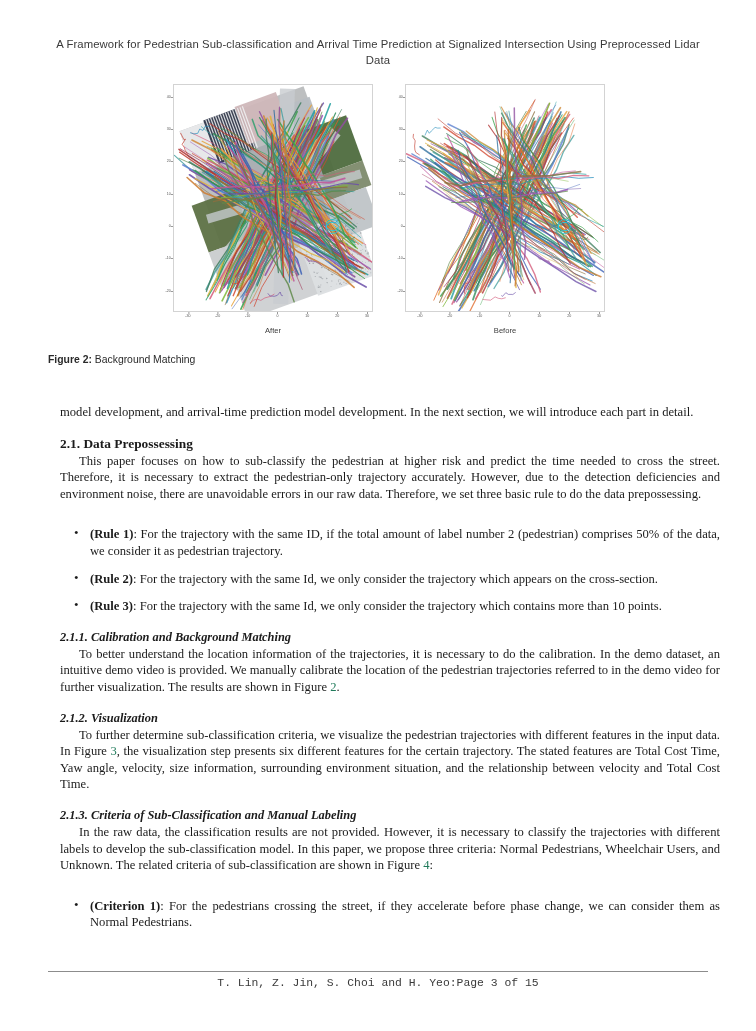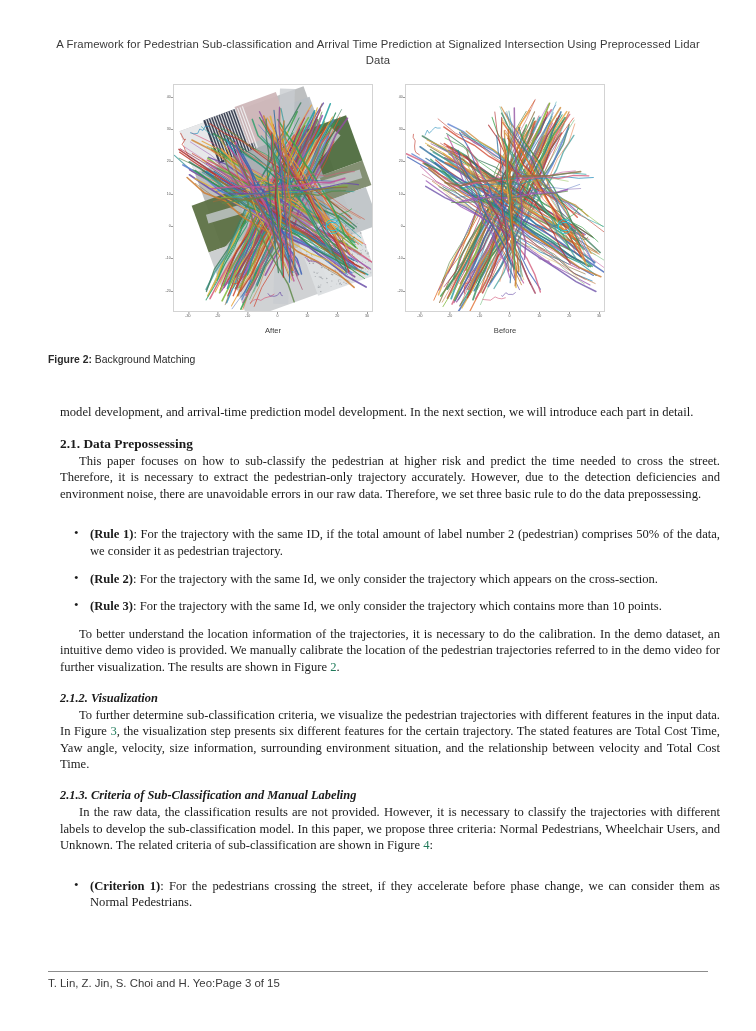--- a/index.html
+++ b/index.html
@@ -84,22 +84,22 @@
   }
   .lbl{font-weight:bold;}
   a.ref{color:#1f7a5a;text-decoration:none;}
 
   
   .footrule{
     position:absolute;left:48px;top:971px;width:660px;height:1px;background:#8c8c8c;
   }
   .footer{
     position:absolute;left:48px;top:977px;width:660px;
-    display:flex;justify-content:flex-start;
-    font-family:Liberation Sans, sans-serif;font-size:11.4px;color:#3a3a3a;
+    display:flex;justify-content:center;
+    font-family:Liberation Mono, monospace;font-size:11.4px;color:#3a3a3a;
   }
 </style>
 </head>
 <body>
 
 <div class="page">
 
   <div class="runhead">A Framework for Pedestrian Sub-classification and Arrival Time Prediction at Signalized Intersection Using Preprocessed Lidar Data</div>
 
   <div class="figure">
@@ -831,20 +831,21 @@
         <span class="lbl">(Rule 1)</span><span>: For the trajectory with the same ID, if the total amount of label number 2 (pedestrian) comprises 50% of the data, we consider it as pedestrian trajectory.</span>
       </li>
       <li>
         <span class="lbl">(Rule 2)</span><span>: For the trajectory with the same Id, we only consider the trajectory which appears on the cross-section.</span>
       </li>
       <li>
         <span class="lbl">(Rule 3)</span><span>: For the trajectory with the same Id, we only consider the trajectory which contains more than 10 points.</span>
       </li>
     </ul>
 
+    <h4 class="subsec">2.1.1.  Calibration and Background Matching</h4>
     <p class="para indent"><span>To better understand the location information of the trajectories, it is necessary to do the calibration. In the demo dataset, an intuitive demo video is provided. We manually calibrate the location of the pedestrian trajectories referred to in the demo video for further visualization. The results are shown in Figure </span><a class="ref" href="#">2</a><span>.</span></p>
 
     <h4 class="subsec">2.1.2.  Visualization</h4>
     <p class="para indent"><span>To further determine sub-classification criteria, we visualize the pedestrian trajectories with different features in the input data. In Figure </span><a class="ref" href="#">3</a><span>, the visualization step presents six different features for the certain trajectory. The stated features are Total Cost Time, Yaw angle, velocity, size information, surrounding environment situation, and the relationship between velocity and Total Cost Time.</span></p>
 
     <h4 class="subsec">2.1.3.  Criteria of Sub-Classification and Manual Labeling</h4>
     <p class="para indent"><span>In the raw data, the classification results are not provided. However, it is necessary to classify the trajectories with different labels to develop the sub-classification model. In this paper, we propose three criteria: Normal Pedestrians, Wheelchair Users, and Unknown. The related criteria of sub-classification are shown in Figure  </span><a class="ref" href="#">4</a><span>:</span></p>
 
     <ul class="rules">
       <li>

